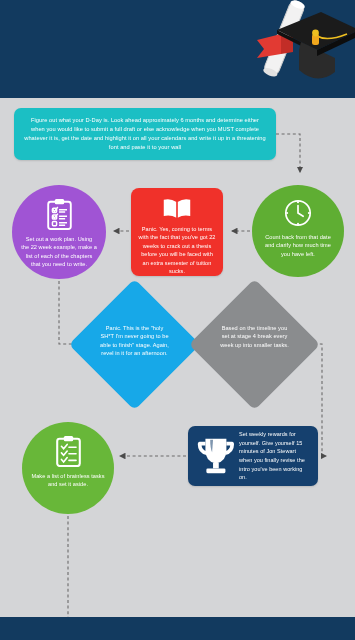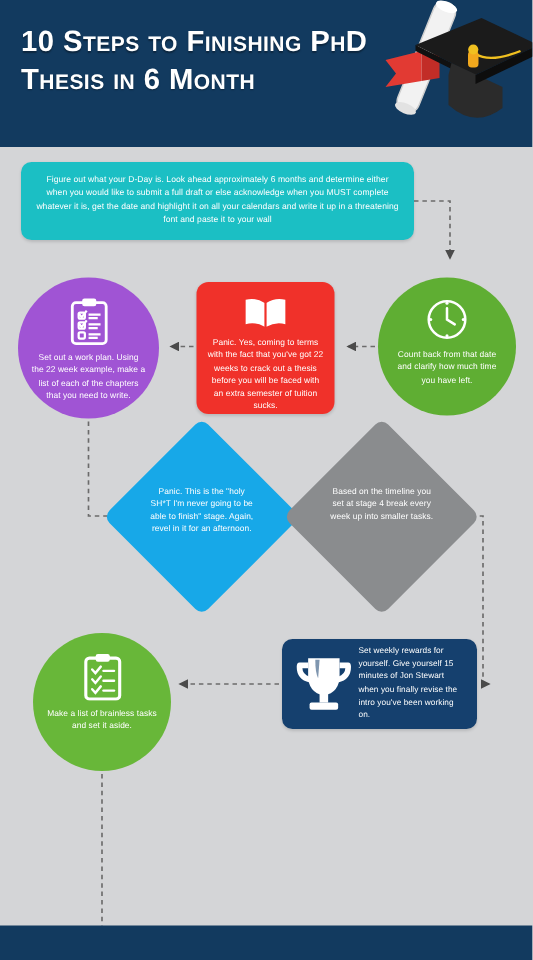--- a/index.html
+++ b/index.html
@@ -133,21 +133,20 @@
   }
 
   .ico { flex: 0 0 auto; line-height: 0; }
 </style>
 </head>
 <body>
 
 <div id="page">
 
   <div class="header">
-    <div class="header-title">10 Steps to Finishing PhD Thesis in 6 Month</div>
     <svg class="cap-art" viewBox="0 0 116 102">
 
       <g transform="rotate(22 42 52)">
         <rect x="30" y="4" width="15" height="78" rx="7" fill="#f2f2f2"></rect>
         <rect x="30" y="4" width="15" height="78" rx="7" fill="none" stroke="#cfcfcf" stroke-width="1"></rect>
         <ellipse cx="37.5" cy="7" rx="7.5" ry="3.4" fill="#ffffff"></ellipse>
         <ellipse cx="37.5" cy="80" rx="7.5" ry="3.4" fill="#e2e2e2"></ellipse>
       </g>
 
       <path d="M14 44 L38 38 L38 58 L14 62 L21 53 Z" fill="#e23a33"></path>

